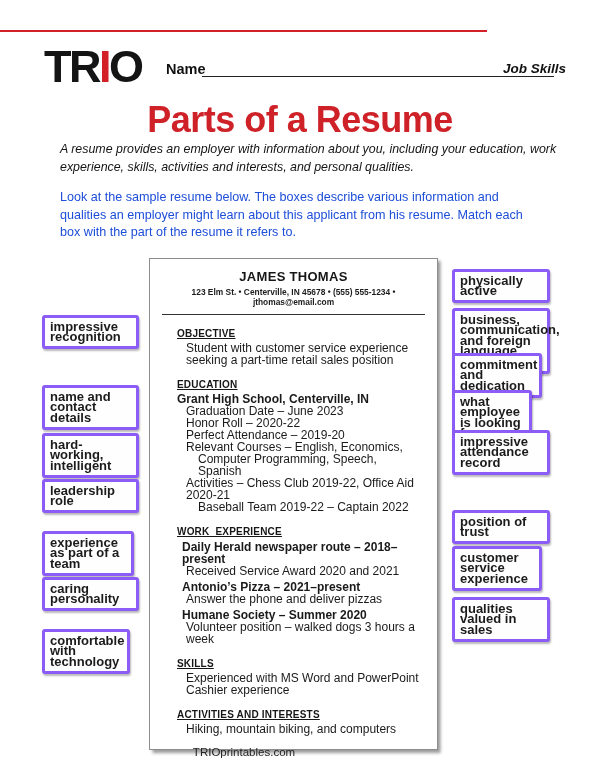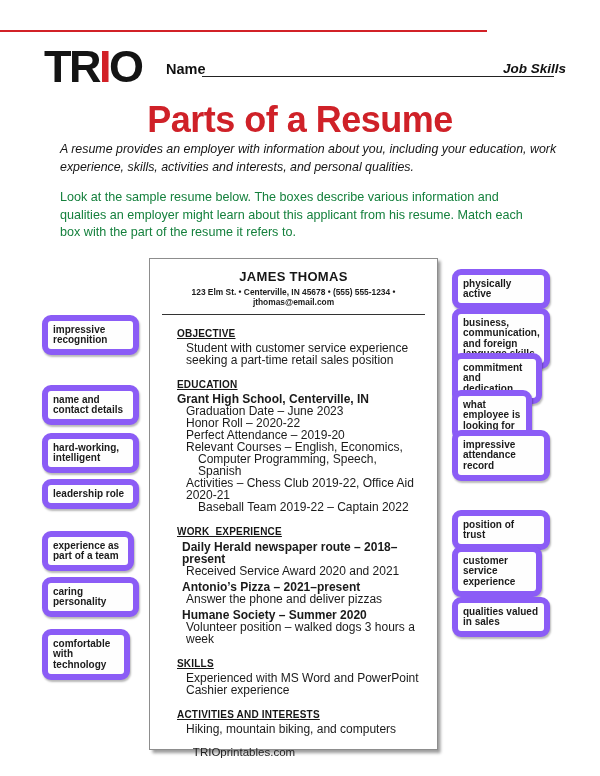--- a/index.html
+++ b/index.html
@@ -40,21 +40,21 @@
     text-align: center; font-size: 36px; font-weight: bold;
     letter-spacing: -0.5px; color: #cf2128;
   }
   .intro {
     position: absolute; left: 60px; top: 141px; width: 497px;
     font-size: 12.4px; font-style: italic; font-weight: 500;
     line-height: 17.5px; color: #141414;
   }
   .instructions {
     position: absolute; left: 60px; top: 189px; width: 472px;
-    font-size: 12.6px; line-height: 17.5px; color: #15803d;
+    font-size: 12.6px; line-height: 17.5px; color: #1d4ed8;
   }
   
   .resume-box {
     position: absolute; left: 149px; top: 258px; width: 289px; min-height: 420px;
     background: #fff;
     border: 1.5px solid #8d8d8d;
     box-shadow: 2.5px 3px 3px rgba(0,0,0,0.40);
     padding: 10px 15px 14px 15px;
   }
   .r-name { text-align: center; font-size: 13px; font-weight: bold; letter-spacing: 0.3px; }
@@ -69,25 +69,25 @@
   .b { font-weight: bold; }
   .ind0 { padding-left: 0; }
   .indh { padding-left: 5px; }
   .ind1 { padding-left: 9px; }
   .ind2 { padding-left: 21px; }
   .r-entry { margin-top: 4px; }
   
   .mbox {
     position: absolute;
     background: #fefefe;
-    border: 6px solid #8b5cf6;
-    border-radius: 9px;
+    border: 3px solid #8b5cf6;
+    border-radius: 3px;
     box-shadow: 1px 2px 2px rgba(0,0,0,0.28);
     padding: 3.5px 5px;
-    font-size: 10px; font-weight: bold; line-height: 10.5px; color: #1b1b1b;
+    font-size: 13px; font-weight: bold; line-height: 10.5px; color: #1b1b1b;
   }
   .lb { left: 42px;  width: 97px; }
   .rb { left: 452px; width: 98px; }
   
   .footer {
     position: absolute; left: 0; top: 746px; width: 488px;
     text-align: center; font-size: 11.5px; color: #222;
   }
 </style>
 </head>

